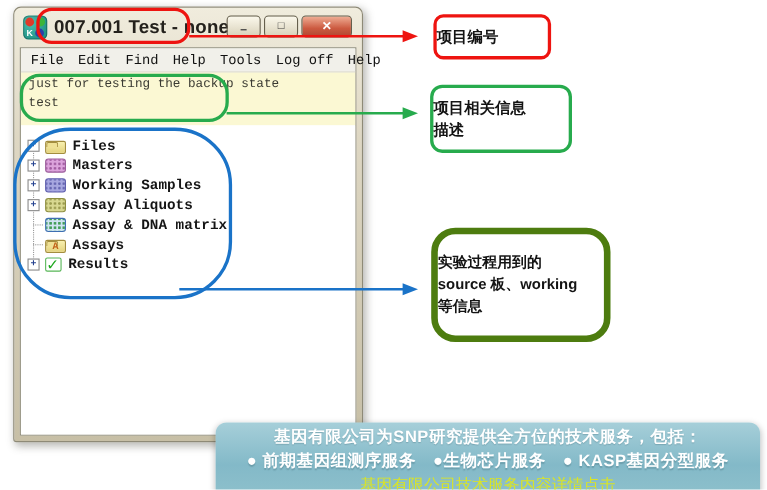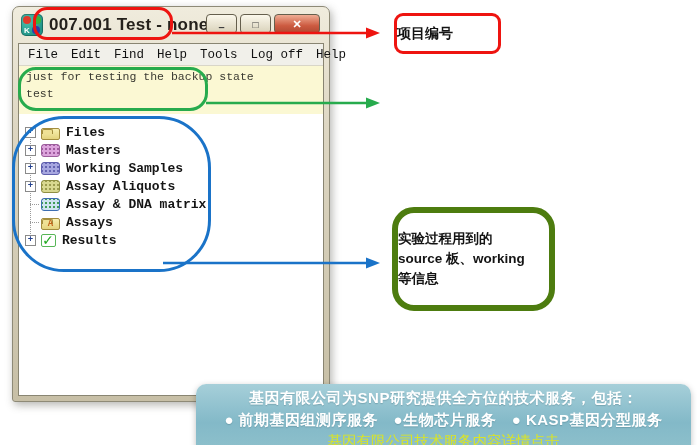--- a/index.html
+++ b/index.html
@@ -184,20 +184,24 @@
     </g>
     <g>
       <line x1="163" y1="263" x2="367" y2="263" stroke="#1a73c8" stroke-width="2.4"></line>
       <polygon points="380,263 366,257.5 366,268.5" fill="#1a73c8"></polygon>
     </g>
   </svg>
 
   <div class="callout red-box">
     <div>项目编号</div>
   </div>
+  <div class="callout green-box">
+    <div>项目相关信息</div>
+    <div>描述</div>
+  </div>
   <div class="callout blue-box">
     <div>实验过程用到的</div>
     <div>source 板、working</div>
     <div>等信息</div>
   </div>
 
   <div class="banner">
     <div class="banner-line">基因有限公司为SNP研究提供全方位的技术服务，包括：</div>
     <div class="banner-line">● 前期基因组测序服务　●生物芯片服务　● KASP基因分型服务</div>
     <div class="banner-link">基因有限公司技术服务内容详情点击</div>

